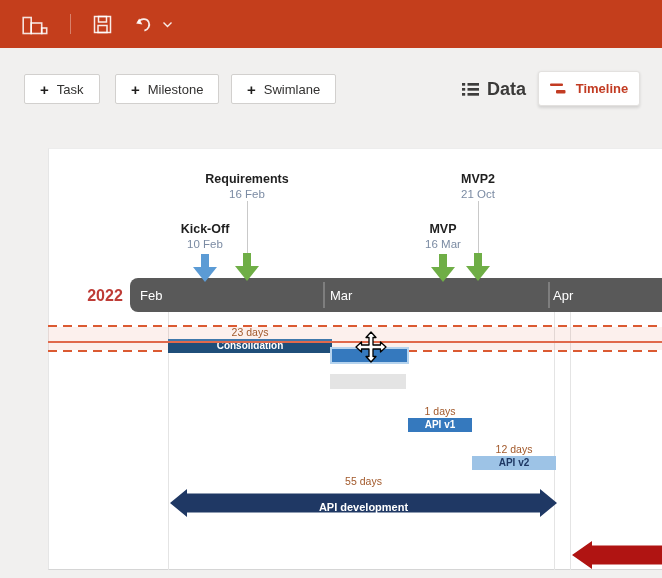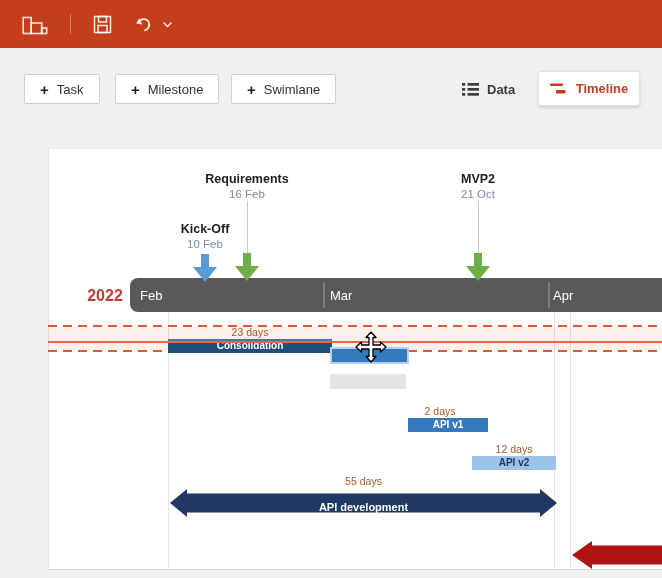--- a/index.html
+++ b/index.html
@@ -10,21 +10,21 @@
   .titlebar{position:absolute;left:0;top:0;width:662px;height:48px;background:var(--brand-red,#C43E1C);}
   .tb-icon{position:absolute;cursor:pointer;}
   .tb-divider{position:absolute;left:70px;top:14px;width:1px;height:20px;background:rgba(255,255,255,.35);}
 
   
   .btn{position:absolute;top:74px;height:30px;display:flex;align-items:center;gap:8px;
        background:#fff;border:1px solid #D2D0CE;border-radius:2px;padding:0 15px;
        font-size:13px;color:#323130;cursor:pointer;}
   .btn .plus{font-weight:700;font-size:15px;line-height:1;color:#201F1E;}
   .view-toggle{position:absolute;top:75px;height:28px;display:flex;align-items:center;gap:8px;cursor:pointer;}
-  .view-toggle .lbl{font-size:13px;font-weight:600;color:#3B3A39;}
+  .view-toggle .lbl{font-size:18px;font-weight:600;color:#3B3A39;}
   .timeline-btn{position:absolute;left:538px;top:71px;width:102px;height:35px;background:#fff;
        border:1px solid #E3E1DF;border-radius:3px;box-shadow:0 1.5px 3px rgba(0,0,0,.12);
        display:flex;align-items:center;justify-content:center;gap:8px;cursor:pointer;}
   .timeline-btn .lbl{font-size:13px;font-weight:700;color:var(--timeline-accent,#C23B22);}
 
   
   .canvas{position:absolute;left:48px;top:148px;width:614px;height:422px;background:#fff;
           border-bottom:1px solid #D5D5D5;border-left:1px solid #E6E6E6;border-top:1px solid #EDEDED;}
   .gridline{position:absolute;top:312px;width:1px;height:258px;background:#E4E4E4;z-index:1;}
   .year{position:absolute;left:84px;top:287px;width:42px;font-size:16px;font-weight:700;
@@ -50,21 +50,21 @@
   
   .bar{position:absolute;z-index:3;cursor:pointer;}
   .bar-label{font-size:10px;font-weight:700;text-align:center;white-space:nowrap;overflow:hidden;}
   .days{position:absolute;font-size:10.5px;color:var(--duration-brown,#A2592B);text-align:center;z-index:3;}
   .consolidation{left:168px;top:339px;width:164px;height:14px;background:var(--bar-navy,#1F4E79);
                  box-shadow:inset 0 2px 0 rgba(91,155,213,.55);}
   .consolidation .bar-label{color:#fff;line-height:14px;}
   .dragbar{left:330px;top:347px;width:79px;height:17px;background:var(--bar-blue,#3579BE);
            border:2px solid #B5D3EE;z-index:5;}
   .ghostbar{left:330px;top:374px;width:76px;height:15px;background:var(--ghost-gray,#E4E4E4);cursor:default;}
-  .apiv1{left:408px;top:418px;width:80px;height:14px;background:var(--bar-blue,#3579BE);}
+  .apiv1{left:408px;top:418px;width:64px;height:14px;background:var(--bar-blue,#3579BE);}
   .apiv1 .bar-label{color:#fff;line-height:14px;}
   .apiv2{left:472px;top:456px;width:84px;height:14px;background:var(--bar-lightblue,#9DC3E6);}
   .apiv2 .bar-label{color:var(--summary-navy,#1F3864);line-height:14px;}
   .apidev{left:170px;top:488px;width:387px;height:30px;}
   .apidev .bar-label{position:absolute;left:0;top:4px;width:100%;line-height:30px;color:#fff;font-size:11px;}
 
   .redarrow{position:absolute;left:572px;top:541px;z-index:5;cursor:pointer;}
   .movecursor{position:absolute;left:355px;top:331px;z-index:10;}
 </style>
 </head>
@@ -167,20 +167,30 @@
     <div class="ms-name">Kick-Off</div>
     <div class="ms-date">10 Feb</div>
     <svg class="ms-arrow" width="24" height="28" viewBox="0 0 24 28">
       <g fill="#5B9BD5">
           <rect x="8" y="0" width="8" height="14"></rect>
           <polygon points="0,13 24,13 12,28"></polygon>
         </g>
     </svg>
   </div>
 
+  <div class="milestone" style="left:393px;top:222px">
+    <div class="ms-name">MVP</div>
+    <div class="ms-date">16 Mar</div>
+    <svg class="ms-arrow" width="24" height="28" viewBox="0 0 24 28">
+      <g fill="#6FAE46">
+          <rect x="8" y="0" width="8" height="14"></rect>
+          <polygon points="0,13 24,13 12,28"></polygon>
+        </g>
+    </svg>
+  </div>
 
   <div class="milestone" style="left:428px;top:172px">
     <div class="ms-name">MVP2</div>
     <div class="ms-date">21 Oct</div>
     <div class="ms-connector"></div>
     <svg class="ms-arrow" style="margin-top:0" width="24" height="28" viewBox="0 0 24 28">
       <g fill="#6FAE46">
           <rect x="8" y="0" width="8" height="14"></rect>
           <polygon points="0,13 24,13 12,28"></polygon>
         </g>
@@ -188,21 +198,21 @@
   </div>
 
   <div class="days" style="left:168px;top:326px;width:164px">23 days</div>
   <div class="bar consolidation">
     <div class="bar-label">Consolidation</div>
   </div>
 
   <div class="bar dragbar"></div>
   <div class="bar ghostbar"></div>
 
-  <div class="days" style="left:408px;top:405px;width:64px">2 days</div>
+  <div class="days" style="left:408px;top:405px;width:64px">1 days</div>
   <div class="bar apiv1">
     <div class="bar-label">API v1</div>
   </div>
 
   <div class="days" style="left:472px;top:443px;width:84px">12 days</div>
   <div class="bar apiv2">
     <div class="bar-label">API v2</div>
   </div>
 
   <div class="days" style="left:170px;top:475px;width:387px">55 days</div>

